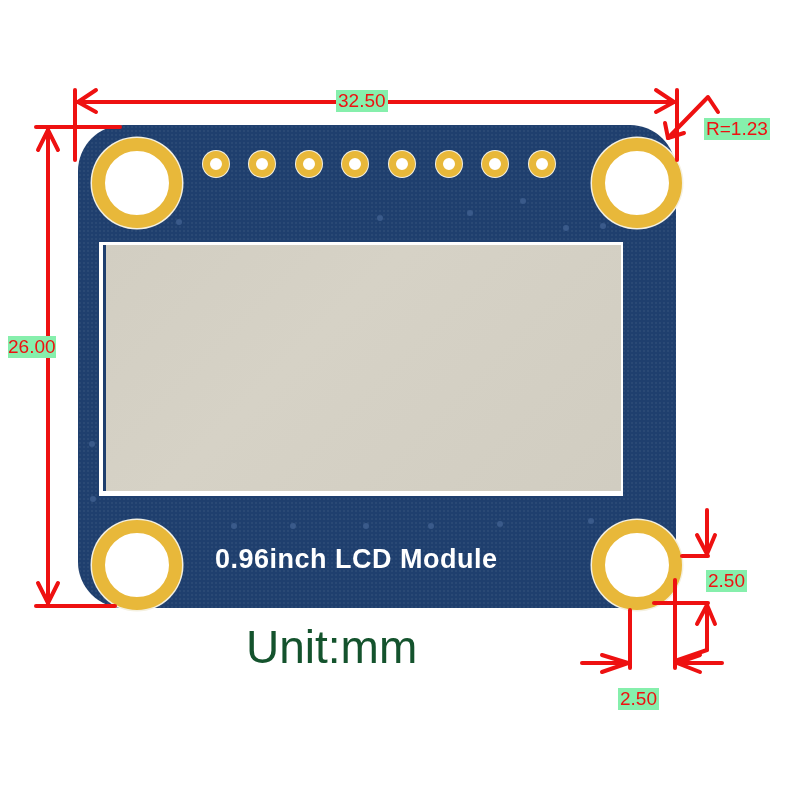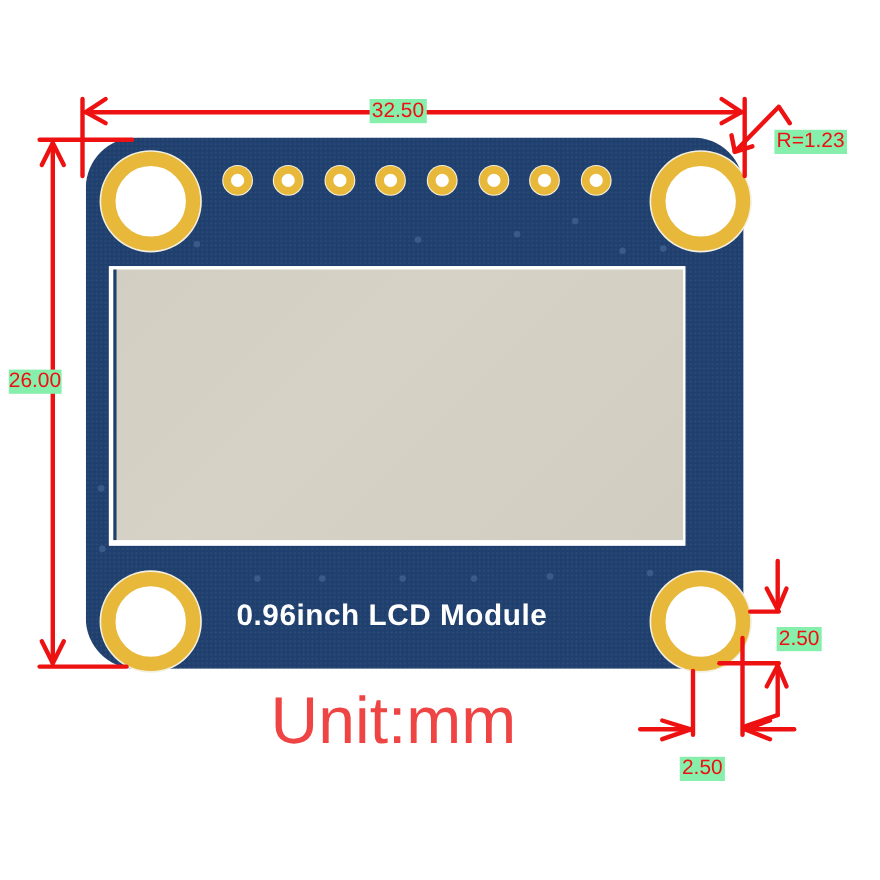--- a/index.html
+++ b/index.html
@@ -7,21 +7,21 @@
   #stage{position:absolute;left:0;top:0;width:800px;height:800px;}
   .board{position:absolute;left:78px;top:125px;width:598px;height:483px;background:#1f3f6e;border-radius:46px;
     background-image:radial-gradient(circle, rgba(255,255,255,0.05) 1px, transparent 1.2px);background-size:4px 4px;}
   .mount{position:absolute;width:64px;height:64px;border-radius:50%;background:#ffffff;border:13px solid #e8b83a;box-shadow:0 0 0 1.5px #f4f0e0;box-sizing:content-box;}
   .pin{position:absolute;width:12px;height:12px;border-radius:50%;background:#fff;border:7px solid #e8b83a;box-shadow:0 0 0 1px #f4f0e0;}
   .lcd-frame{position:absolute;left:99px;top:242px;width:524px;height:254px;background:#ffffff;border:2px solid #ffffff;box-sizing:border-box;}
   .lcd-screen{position:absolute;left:103px;top:245px;width:515px;height:246px;background:linear-gradient(135deg,#d2cec2 0%,#d6d2c6 40%,#d1cdc1 100%);border-left:3px solid #1f3f6e;}
   .via{position:absolute;width:6px;height:6px;border-radius:50%;background:#3a5a8a;}
   .board-label{position:absolute;left:200px;top:544px;width:360px;font-weight:bold;font-size:27px;color:#ffffff;letter-spacing:0.5px;white-space:nowrap;margin-left:15px;}
   .dim-text{position:absolute;color:#ee1111;font-size:19px;white-space:nowrap;background:#86efac;padding:0 2px;}
-  .unit{position:absolute;left:246px;top:620px;color:#ef4444;font-size:60px;white-space:nowrap;}
+  .unit{position:absolute;left:246px;top:620px;color:#14532d;font-size:46px;white-space:nowrap;}
   svg.dims{position:absolute;left:0;top:0;}
 </style>
 </head>
 <body>
 
 <div id="stage">
 
   <div class="board"></div>
 
   <div class="via" style="left:176px;top:184px"></div>

